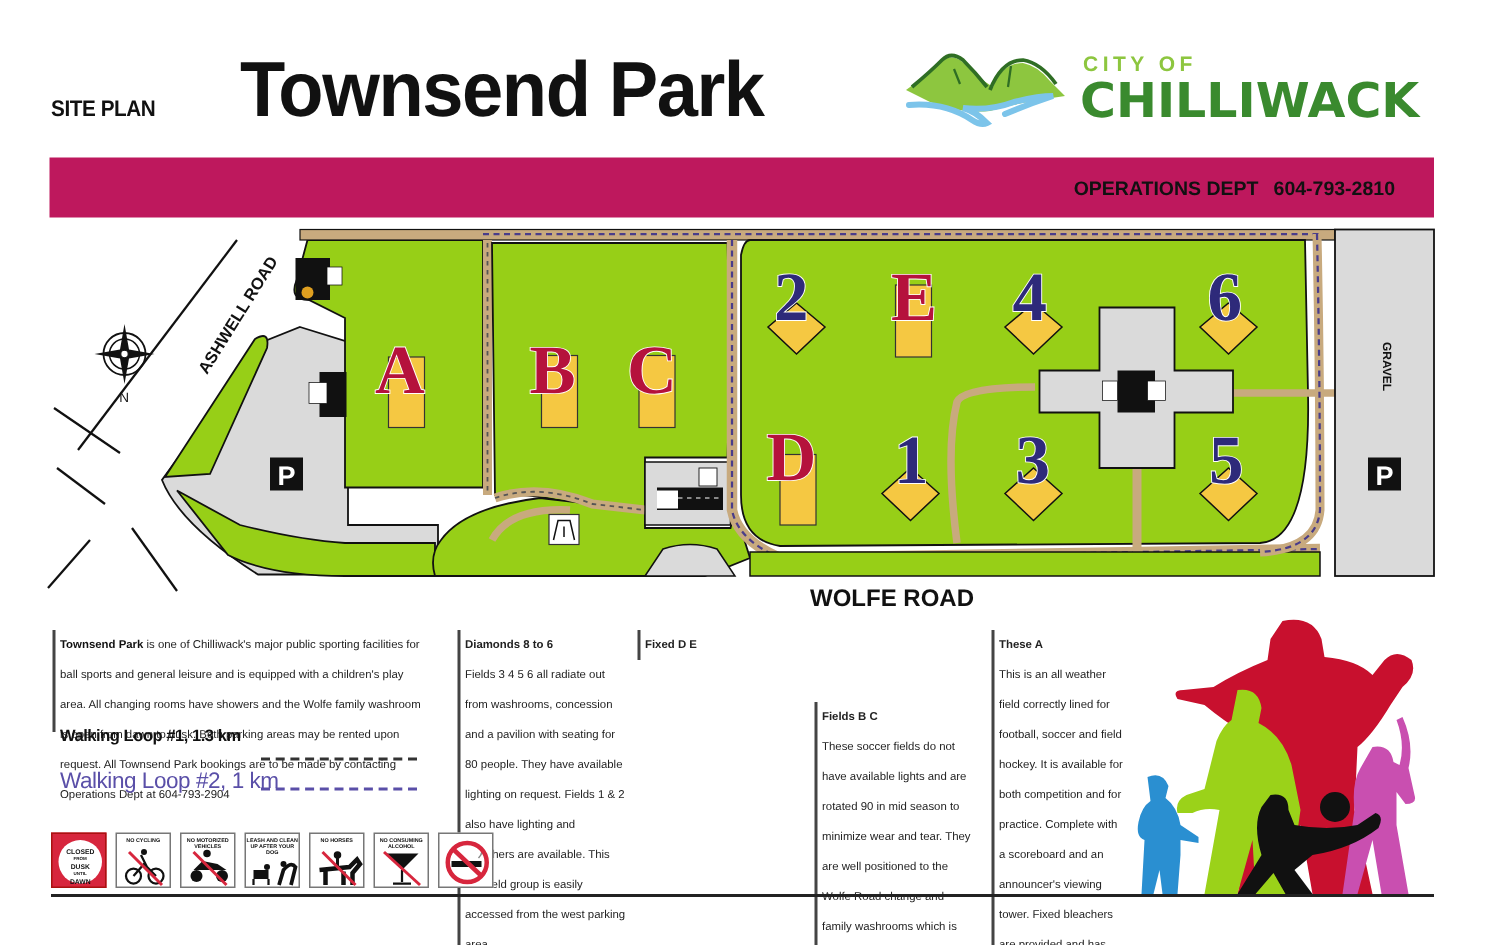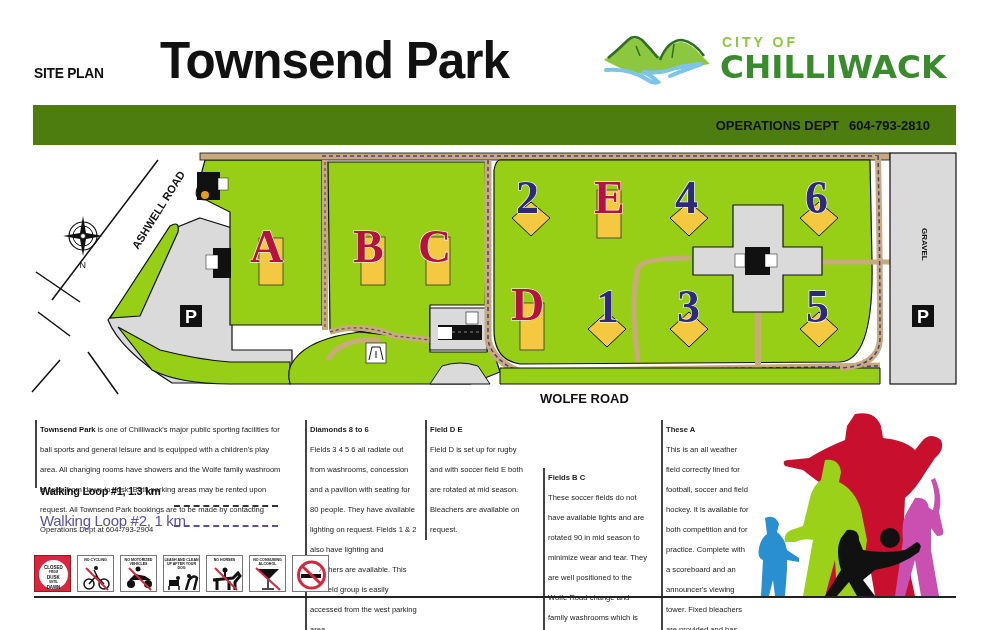--- a/index.html
+++ b/index.html
@@ -4,26 +4,26 @@
 <style>
   * { box-sizing: border-box; margin: 0; padding: 0; }
   html, body { width: 990px; height: 630px; background: #ffffff; overflow: hidden; }
   body { position: relative; font-family: "Liberation Sans", sans-serif; color: #111; }
   .abs { position: absolute; }
   .site-plan { left: 34px; top: 64px; font-size: 15px; font-weight: bold; letter-spacing: -0.3px; transform: scaleX(0.92); transform-origin: left; }
   .park-title { left: 160px; top: 30px; font-size: 52px; font-weight: bold; letter-spacing: -1px; transform: scaleX(0.95); transform-origin: left; }
   .logo { left: 600px; top: 28px; width: 360px; height: 60px; }
   .logo-city { position: absolute; left: 122px; top: 6px; font-size: 14px; font-weight: bold; color: #8dc63f; letter-spacing: 3px; }
   .logo-name { position: absolute; left: 120px; top: 20px; font-size: 32px; font-weight: 900; color: #3a8a2e; letter-spacing: 0px; font-family: "DejaVu Sans", sans-serif; transform: scaleX(1.02); transform-origin: left; }
-  .banner { left: 33px; top: 105px; width: 923px; height: 40px; background: #4d7c0f; }
+  .banner { left: 33px; top: 105px; width: 923px; height: 40px; background: #be185d; }
   .banner-text { position: absolute; right: 26px; top: 13px; font-size: 13px; font-weight: bold; color: #111; }
   .banner-text span { margin-left: 10px; }
   .map { left: 0; top: 145px; width: 990px; height: 265px; }
   .road-label { font-family: "Liberation Sans", sans-serif; font-size: 11px; font-weight: bold; fill: #111; }
-  .wolfe { left: 540px; top: 391px; font-size: 13px; font-weight: bold; }
+  .wolfe { left: 540px; top: 391px; font-size: 16px; font-weight: bold; }
   .desc-col { font-size: 7.6px; line-height: 20px; color: #222; border-left: 2px solid #444; padding-left: 3px; }
   .desc-col b { color: #111; }
   .col-title { font-weight: bold; display: block; }
   .intro { left: 35px; top: 420px; width: 250px; height: 68px; }
   .loop1 { left: 40px; top: 485px; font-size: 11px; font-weight: bold; color: #111; letter-spacing: -0.3px; }
   .loop2 { left: 40px; top: 512px; font-size: 15px; font-weight: normal; color: #5a4fa8; letter-spacing: -0.3px; }
   .dash1 { left: 174px; top: 505px; width: 104px; border-top: 2px dashed #333; }
   .dash2 { left: 174px; top: 525px; width: 104px; border-top: 2px dashed #5a4fa8; }
   .signs { left: 34px; top: 555px; display: flex; gap: 6px; }
   .sign { width: 37px; height: 37px; border: 1px solid #777; background: #fff; position: relative; overflow: hidden; }
@@ -184,22 +184,21 @@
 <div class="abs loop1">Walking Loop #1, 1.3 km</div>
 <div class="abs dash1"></div>
 <div class="abs loop2">Walking Loop #2, 1 km</div>
 <div class="abs dash2"></div>
 
 <div class="abs desc-col" style="left:305px; top:420px; width:112px;">
   <span class="col-title">Diamonds 8 to 6</span>
   <span>Fields 3 4 5 6 all radiate out from washrooms, concession and a pavilion with seating for 80 people. They have available lighting on request. Fields 1 &amp; 2 also have lighting and bleachers are available. This ball field group is easily accessed from the west parking area.</span>
 </div>
 <div class="abs desc-col" style="left:425px; top:420px; width:100px;">
-  <span class="col-title">Field D E</span>
-  <span>Field D is set up for rugby and with soccer field E both are rotated at mid season. Bleachers are available on request.</span>
+  <span class="col-title">Fixed D E</span>
 </div>
 <div class="abs desc-col" style="left:543px; top:420px; width:108px;margin-top:48px;">
   <span class="col-title">Fields B C</span>
   <span>These soccer fields do not have available lights and are rotated 90 in mid season to minimize wear and tear. They are well positioned to the Wolfe Road change and family washrooms which is open from dawn to dusk. Bleachers are available on request.</span>
 </div>
 <div class="abs desc-col" style="left:661px; top:420px; width:90px;">
   <span class="col-title">These A</span>
   <span>This is an all weather field correctly lined for football, soccer and field hockey. It is available for both competition and for practice. Complete with a scoreboard and an announcer's viewing tower. Fixed bleachers are provided and has excellent available lighting.</span>
 </div>
 

